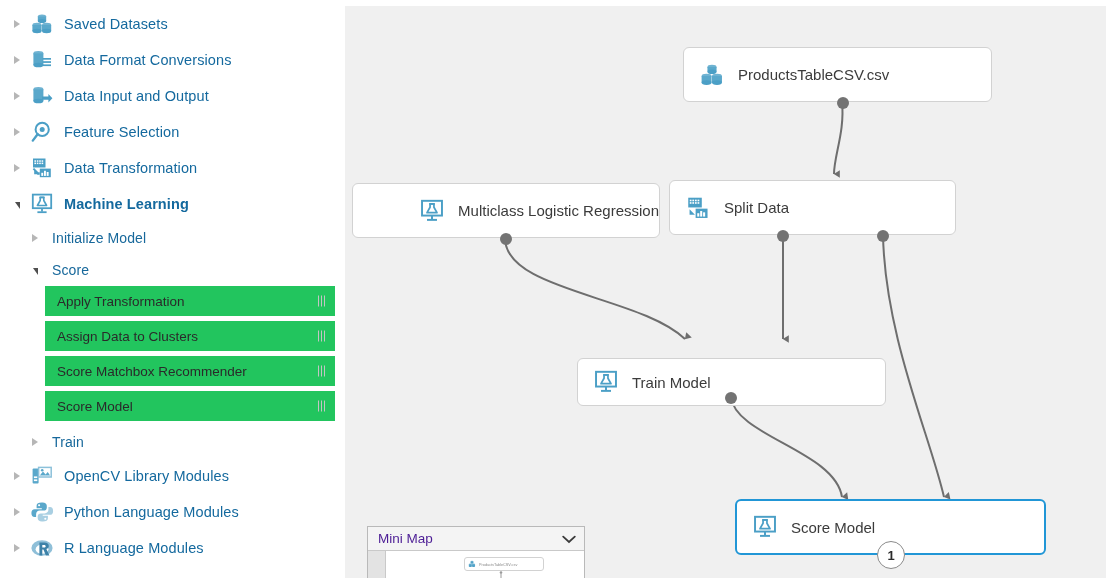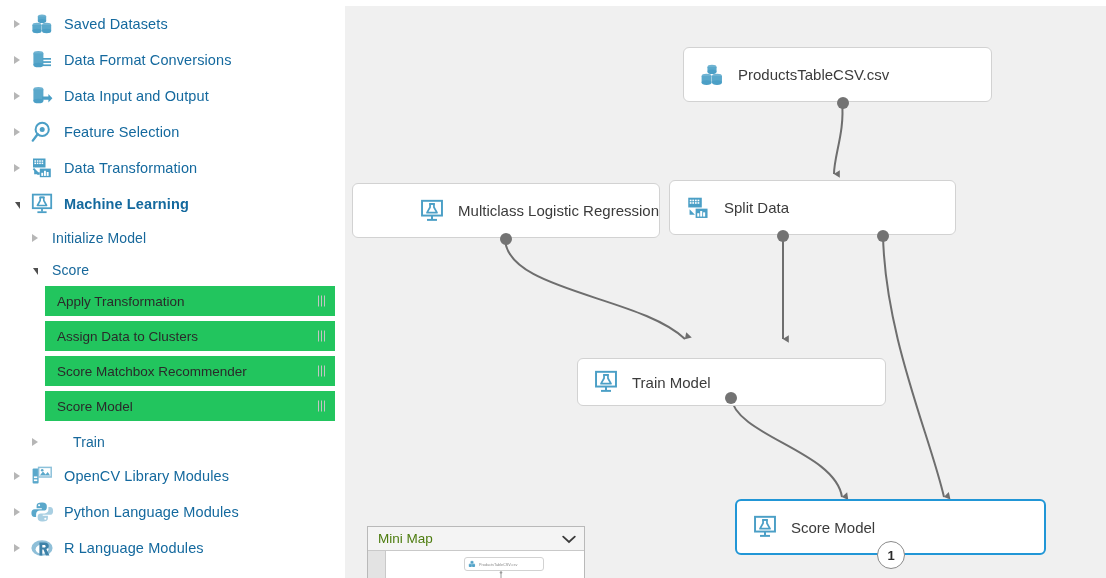--- a/index.html
+++ b/index.html
@@ -184,21 +184,21 @@
     display: flex;
     align-items: center;
     justify-content: space-between;
     padding: 0 8px 0 10px;
     border-bottom: 1px solid #c9c9c9;
     background: #f4f4f4;
     box-sizing: border-box;
   }
   #minimap-title {
     font-size: 13.5px;
-    color: #4d7c0f;
+    color: #4c1d95;
   }
   #minimap-body {
     position: relative;
     height: 33px;
     background: #ffffff;
     display: flex;
   }
   #minimap-gutter {
     width: 17px;
     background: #e3e3e3;
@@ -388,21 +388,21 @@
     </div>
     <div class="module-item">
       <span class="module-label">Score Model</span>
       <span class="drag-handle">
           <i></i>
           <i></i>
           <i></i>
         </span>
     </div>
 
-    <div class="tree-row level1" style="margin-top:2px;gap:21px;">
+    <div class="tree-row level1" style="margin-top:2px;">
       <span class="expander">
           <i class="arrow-collapsed"></i>
         </span>
       <span class="cat-label" style="margin-left:8px;">Train</span>
     </div>
 
     <div class="tree-row">
       <span class="expander">
           <i class="arrow-collapsed"></i>
         </span>

